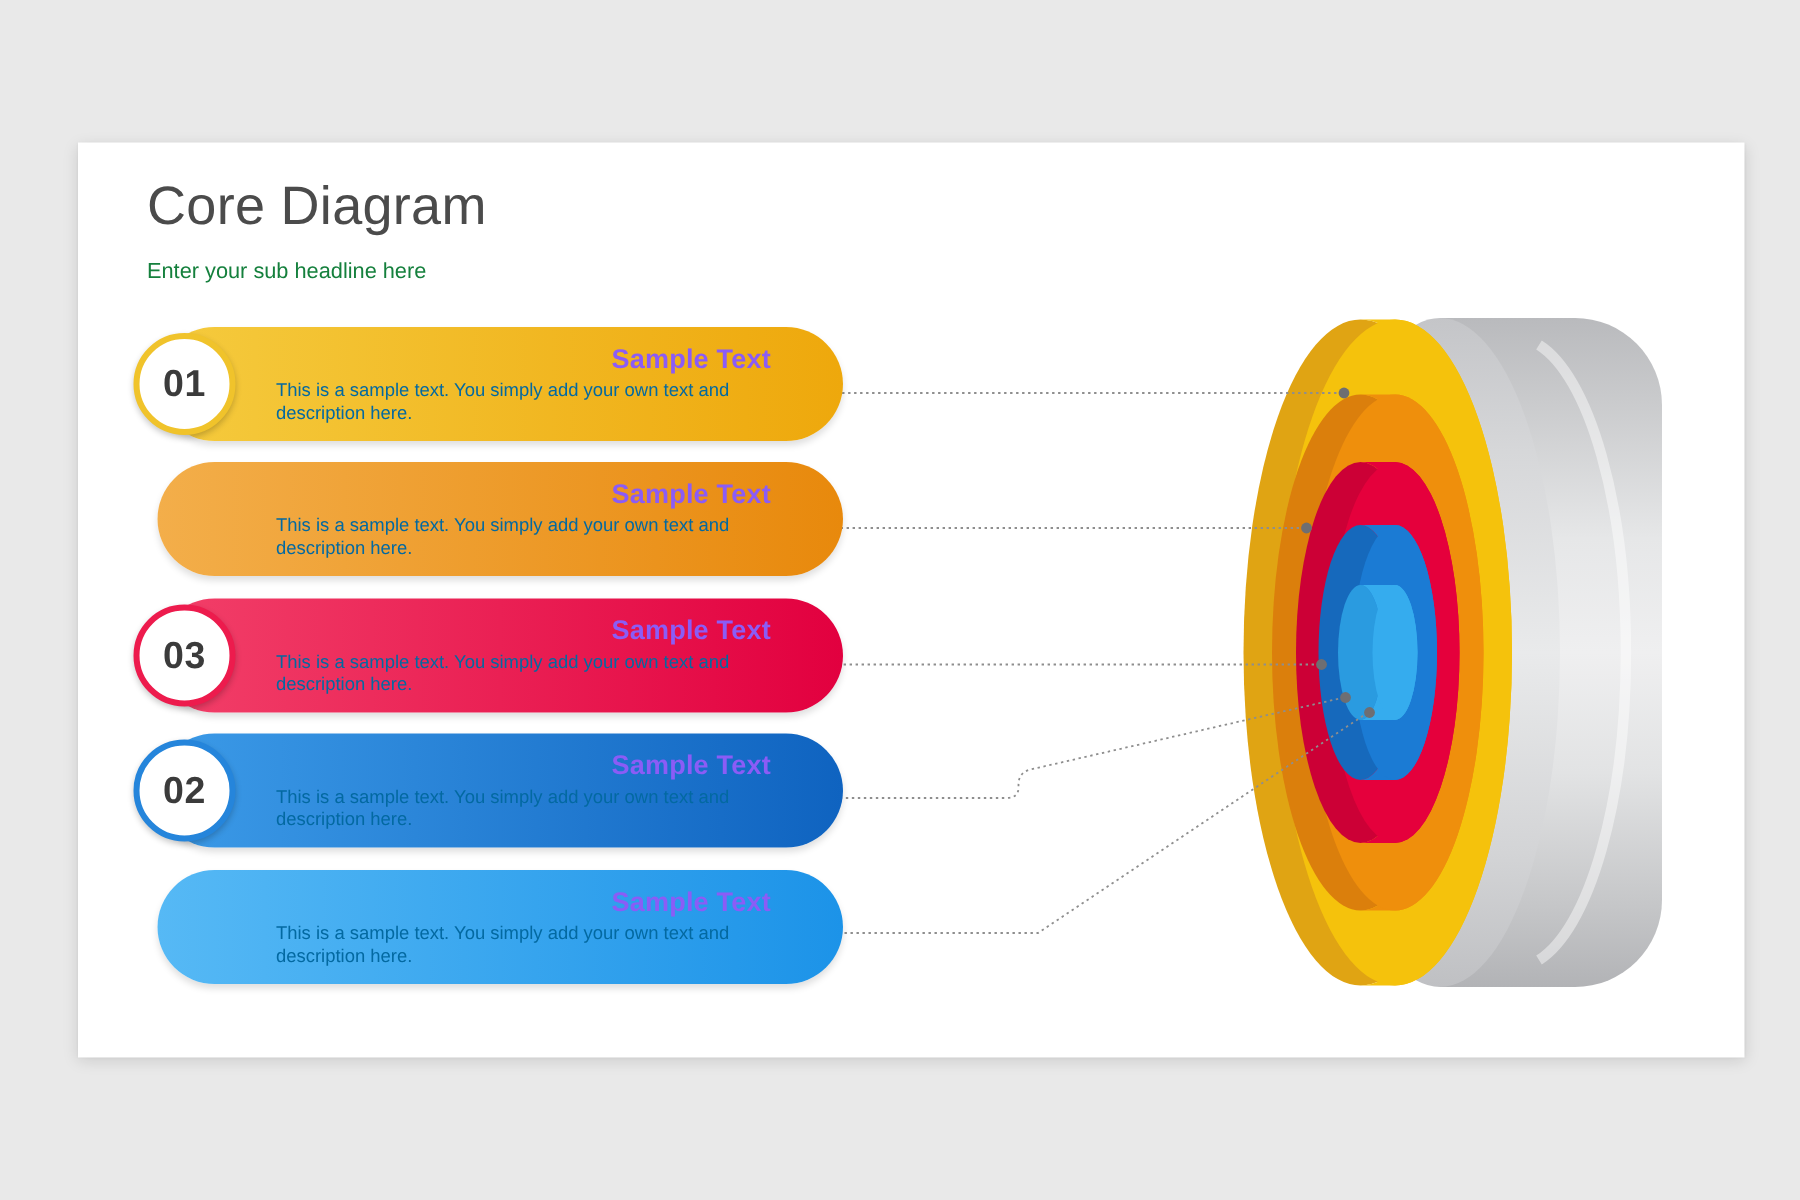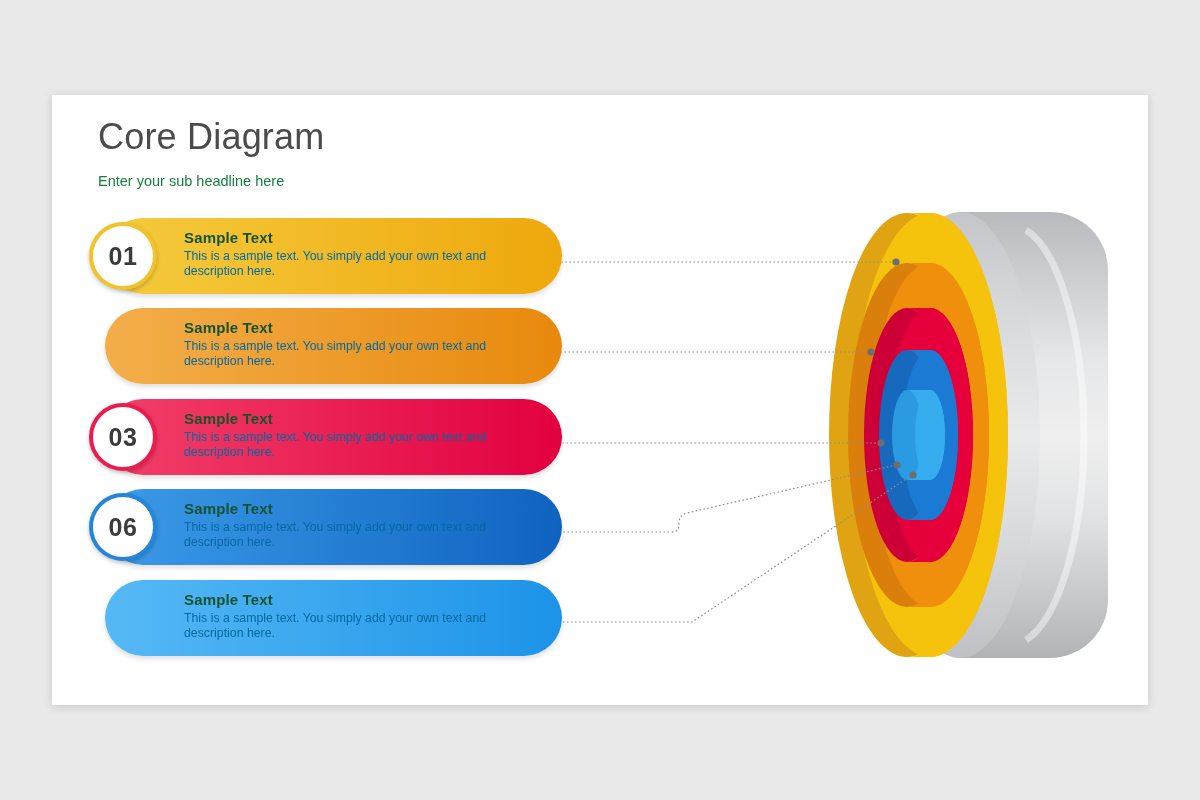--- a/index.html
+++ b/index.html
@@ -82,25 +82,26 @@
     color: #3b3b3b;
     letter-spacing: 0.5px;
   }
   .item-text {
     position: absolute;
     left: 95px;
     top: 11px;
     width: 330px;
   }
   .item-heading {
-    font-size: 15px;
+    font-size: 18px;
     font-weight: bold;
-    color: #14532d;
+    color: #8b5cf6;
     margin-bottom: 3px;
     letter-spacing: 0.15px;
+    text-align: right;
   }
   .item-desc {
     font-size: 12.3px;
     color: #0369a1;
     line-height: 1.23;
   }
 
   
   #target-graphic {
     position: absolute;
@@ -116,21 +117,21 @@
     left: 0;
     top: 0;
     width: 1096px;
     height: 610px;
     pointer-events: none;
   }
 </style>
 </head>
 <body style="background: rgb(233, 233, 233);">
 
-<div id="slide" style="background: rgb(255, 255, 255);">
+<div id="slide" style="background: rgb(255, 255, 255); padding-left: 15px;">
 
   <div id="page-title">Core Diagram</div>
   <div id="page-subtitle">Enter your sub headline here</div>
 
   <div id="target-graphic">
     <svg width="300" height="470" viewBox="0 0 300 470" xmlns="http://www.w3.org/2000/svg">
       <defs>
         <linearGradient id="bodyGrad" x1="0" y1="0" x2="0" y2="1">
           <stop offset="0%" stop-color="#B9BABD"></stop>
           <stop offset="12%" stop-color="#C9CACC"></stop>
@@ -240,21 +241,21 @@
     </div>
   </div>
 
   <div class="item-row" style="top:394px">
     <div class="item-bar" style="background: linear-gradient(to right, rgb(60, 155, 232) 0%, rgb(15, 99, 192) 100%);"></div>
     <div class="item-text">
       <div class="item-heading">Sample Text</div>
       <div class="item-desc">This is a sample text. You simply add your own text and description here.</div>
     </div>
     <div class="item-circle" style="border-color: rgb(37, 133, 219);">
-      <span class="item-number">06</span>
+      <span class="item-number">02</span>
     </div>
   </div>
 
   <div class="item-row" style="top:485px">
     <div class="item-bar" style="background: linear-gradient(to right, rgb(86, 185, 245) 0%, rgb(28, 147, 232) 100%);"></div>
     <div class="item-text">
       <div class="item-heading">Sample Text</div>
       <div class="item-desc">This is a sample text. You simply add your own text and description here.</div>
     </div>
   </div>

